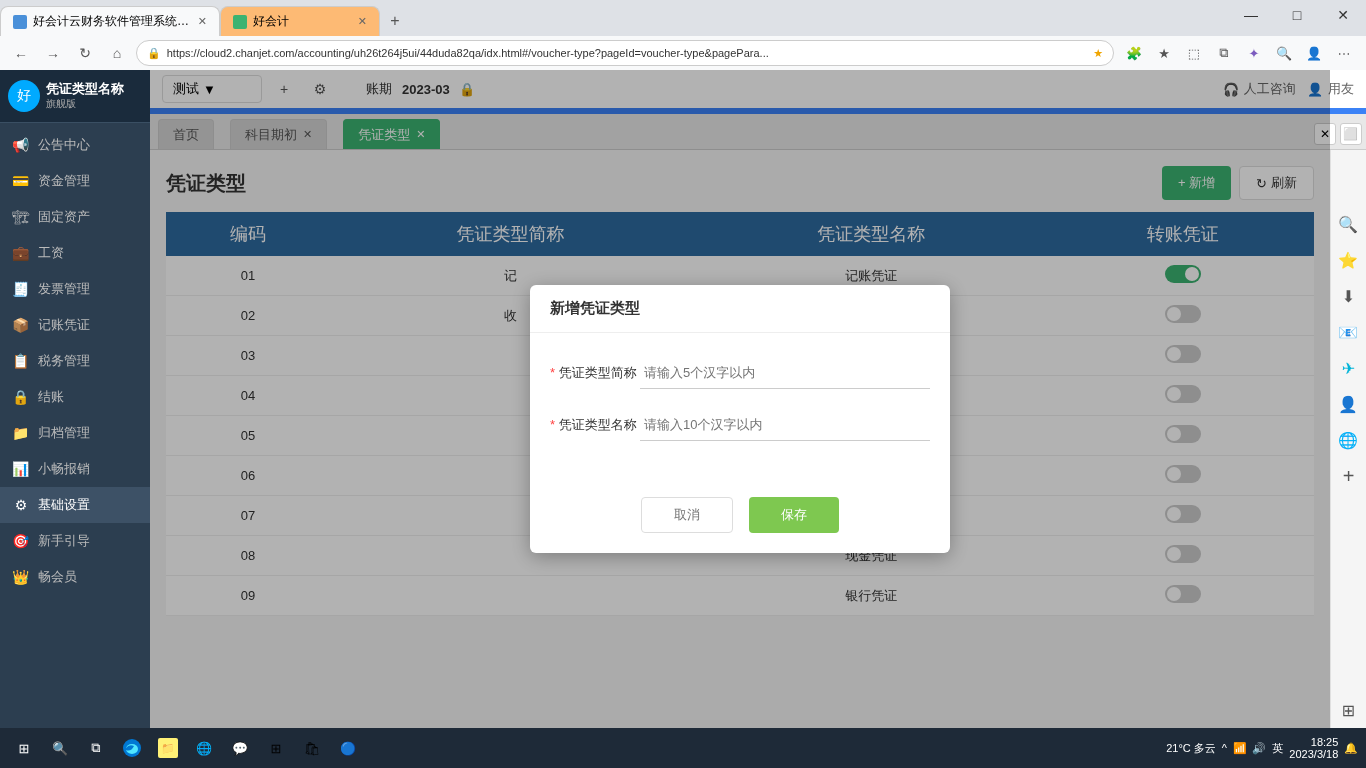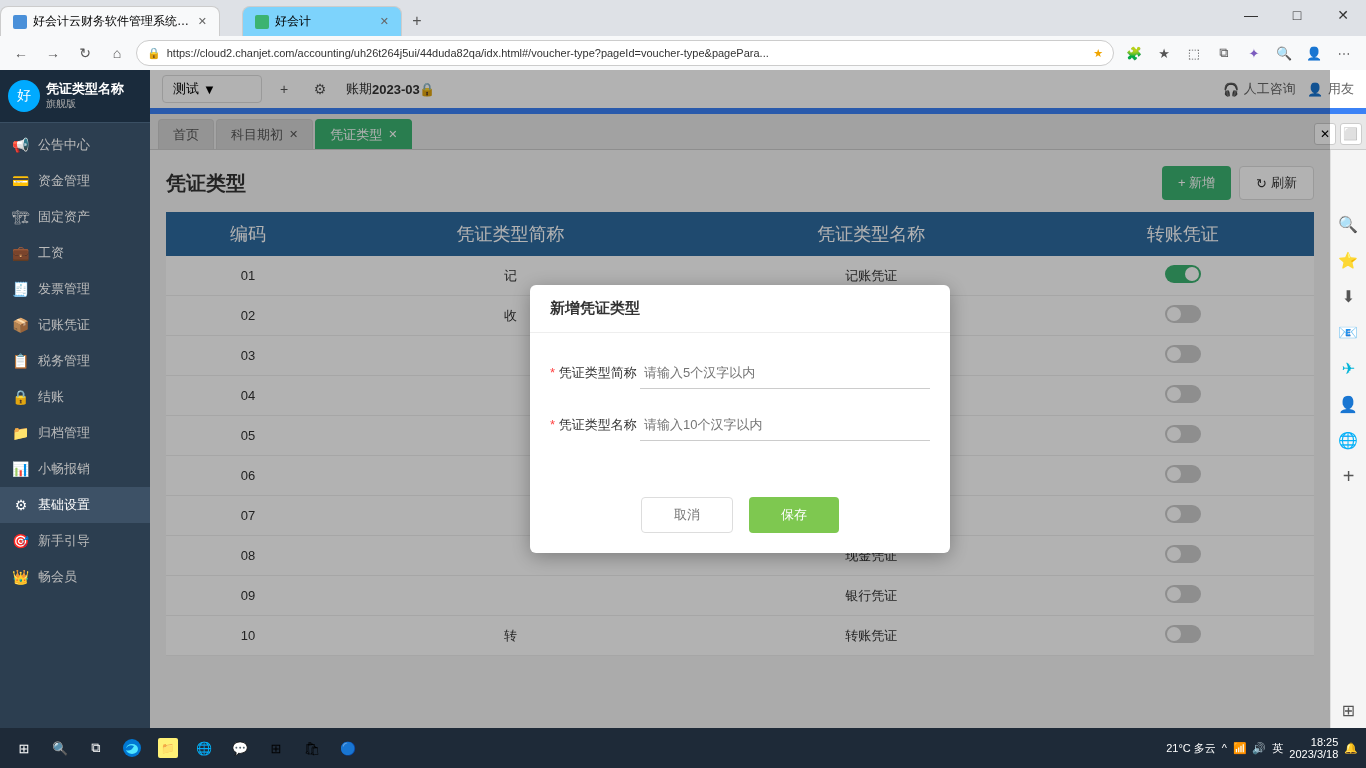--- a/index.html
+++ b/index.html
@@ -2,21 +2,21 @@
 <html><head>
   <meta charset="utf-8">
   <style>
     * { box-sizing: border-box; margin: 0; padding: 0; }
     body { font-family: 'Microsoft YaHei', Arial, sans-serif; font-size: 13px; background: #f0f0f0; width: 1366px; height: 768px; overflow: hidden; }
 
     
     .browser-chrome { background: #dee1e6; height: 70px; }
     .browser-tabs { background: #dee1e6; height: 36px; display: flex; align-items: flex-end; padding-left: 0; }
     .browser-tab { height: 30px; display: flex; align-items: center; padding: 0 12px; font-size: 12px; border-radius: 8px 8px 0 0; background: #f8f9fa; min-width: 160px; max-width: 220px; gap: 6px; border: 1px solid #ccc; border-bottom: none; }
-    .browser-tab.active { background: #7dd3fc; margin-left: 22px; }
+    .browser-tab.active { background: #fdba74; }
     .browser-tab-favicon { width: 14px; height: 14px; background: #4a90d9; border-radius: 2px; flex-shrink: 0; }
     .browser-tab-title { flex: 1; overflow: hidden; text-overflow: ellipsis; white-space: nowrap; font-size: 12px; }
     .browser-tab-close { font-size: 11px; color: #666; cursor: pointer; flex-shrink: 0; }
     .browser-tab-new { width: 30px; height: 30px; display: flex; align-items: center; justify-content: center; font-size: 16px; color: #555; cursor: pointer; }
     .browser-window-btn { width: 46px; height: 30px; display: flex; align-items: center; justify-content: center; font-size: 14px; color: #333; cursor: pointer; }
     .browser-addressbar-row { height: 34px; display: flex; align-items: center; padding: 0 8px; gap: 6px; background: #f8f9fa; }
     .browser-nav-btn { width: 26px; height: 26px; display: flex; align-items: center; justify-content: center; color: #555; font-size: 14px; cursor: pointer; border-radius: 50%; }
     .browser-address { flex: 1; height: 26px; background: #fff; border: 1px solid #ccc; border-radius: 14px; display: flex; align-items: center; padding: 0 10px; font-size: 11px; color: #333; gap: 6px; }
     .browser-address-lock { color: #5c8a3c; font-size: 11px; }
     .browser-address-text { flex: 1; overflow: hidden; text-overflow: ellipsis; white-space: nowrap; }
@@ -37,28 +37,28 @@
     .sidebar-menu::-webkit-scrollbar-thumb { background: #4a5f75; border-radius: 2px; }
     .sidebar-item { display: flex; align-items: center; gap: 8px; padding: 9px 12px; cursor: pointer; color: #bbb; font-size: 13px; }
     .sidebar-item.active { background: #3d5166; color: #fff; }
     .sidebar-item-icon { width: 18px; height: 18px; display: flex; align-items: center; justify-content: center; flex-shrink: 0; font-size: 14px; }
     .sidebar-footer { padding: 8px 12px; font-size: 11px; color: #888; border-top: 1px solid #3a4f63; cursor: pointer; display: flex; align-items: center; gap: 4px; }
 
     
     .app-toolbar { background: #fff; height: 44px; display: flex; align-items: center; padding: 0 12px; gap: 8px; border-bottom: 6px solid #3b82f6; }
     .app-company-select { display: flex; align-items: center; gap: 4px; padding: 4px 10px; border: 1px solid #ddd; border-radius: 4px; cursor: pointer; font-size: 13px; min-width: 100px; }
     .app-toolbar-btn { width: 28px; height: 28px; display: flex; align-items: center; justify-content: center; cursor: pointer; color: #555; font-size: 14px; border-radius: 4px; }
-    .app-period { display: flex; align-items: center; gap: 0; font-size: 13px; color: #333; margin-left: 4px; }
+    .app-period { display: flex; align-items: center; gap: 10px; font-size: 13px; color: #333; margin-left: 24px; }
     .app-toolbar-right { margin-left: auto; display: flex; align-items: center; gap: 12px; }
     .app-consult { display: flex; align-items: center; gap: 4px; color: #666; font-size: 13px; cursor: pointer; }
     .app-user { display: flex; align-items: center; gap: 4px; color: #666; font-size: 13px; cursor: pointer; }
 
     
     .page-tabs { background: #e8e8e8; height: 36px; display: flex; align-items: flex-end; padding-left: 8px; border-bottom: 1px solid #ccc; }
-    .page-tab { height: 30px; display: flex; align-items: center; padding: 0 14px; font-size: 13px; cursor: pointer; border-radius: 4px 4px 0 0; gap: 6px; background: #d5d5d5; color: #555; border: 1px solid #ccc; border-bottom: none; margin-right: 2px; }
+    .page-tab { height: 30px; display: flex; align-items: center; padding: 0 14px; font-size: 13px; cursor: pointer; border-radius: 4px 4px 0 0; gap: 6px; background: #d5d5d5; color: #555; border: 1px solid #ccc; border-bottom: none; margin-right: 16px; }
     .page-tab.active { background: #3cb371; color: #fff; border-color: #3cb371; }
     .page-tab-close { font-size: 11px; cursor: pointer; }
 
     
     .page-content { flex: 1; overflow-y: auto; background: #f5f5f5; position: relative; }
 
     
     .voucher-page { padding: 16px; }
     .voucher-header { display: flex; align-items: center; justify-content: space-between; margin-bottom: 12px; }
     .voucher-title { font-size: 20px; font-weight: bold; color: #333; }
@@ -355,28 +355,20 @@
     </td>
   </tr>
                 <tr>
     <td>09</td>
     <td></td>
     <td>银行凭证</td>
     <td>
       <div class="toggle-switch off"></div>
     </td>
   </tr>
-                <tr>
-    <td>10</td>
-    <td>转</td>
-    <td>转账凭证</td>
-    <td>
-      <div class="toggle-switch off"></div>
-    </td>
-  </tr>
               </tbody>
           </table>
         </div>
       </div>
 
       <div class="right-sidebar">
         <div class="right-sidebar-icon" style="color:#2979ff;">🔍</div>
         <div class="right-sidebar-icon" style="color:#f5a623;">⭐</div>
         <div class="right-sidebar-icon">⬇</div>
         <div class="right-sidebar-icon" style="color:#0078d4;">📧</div>

